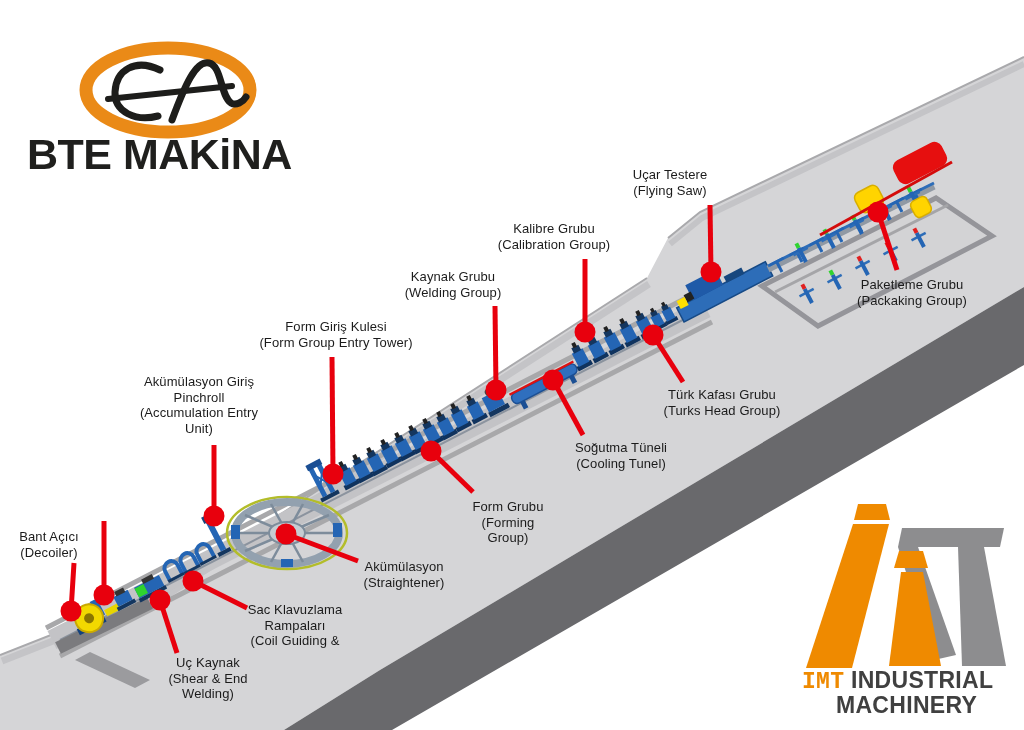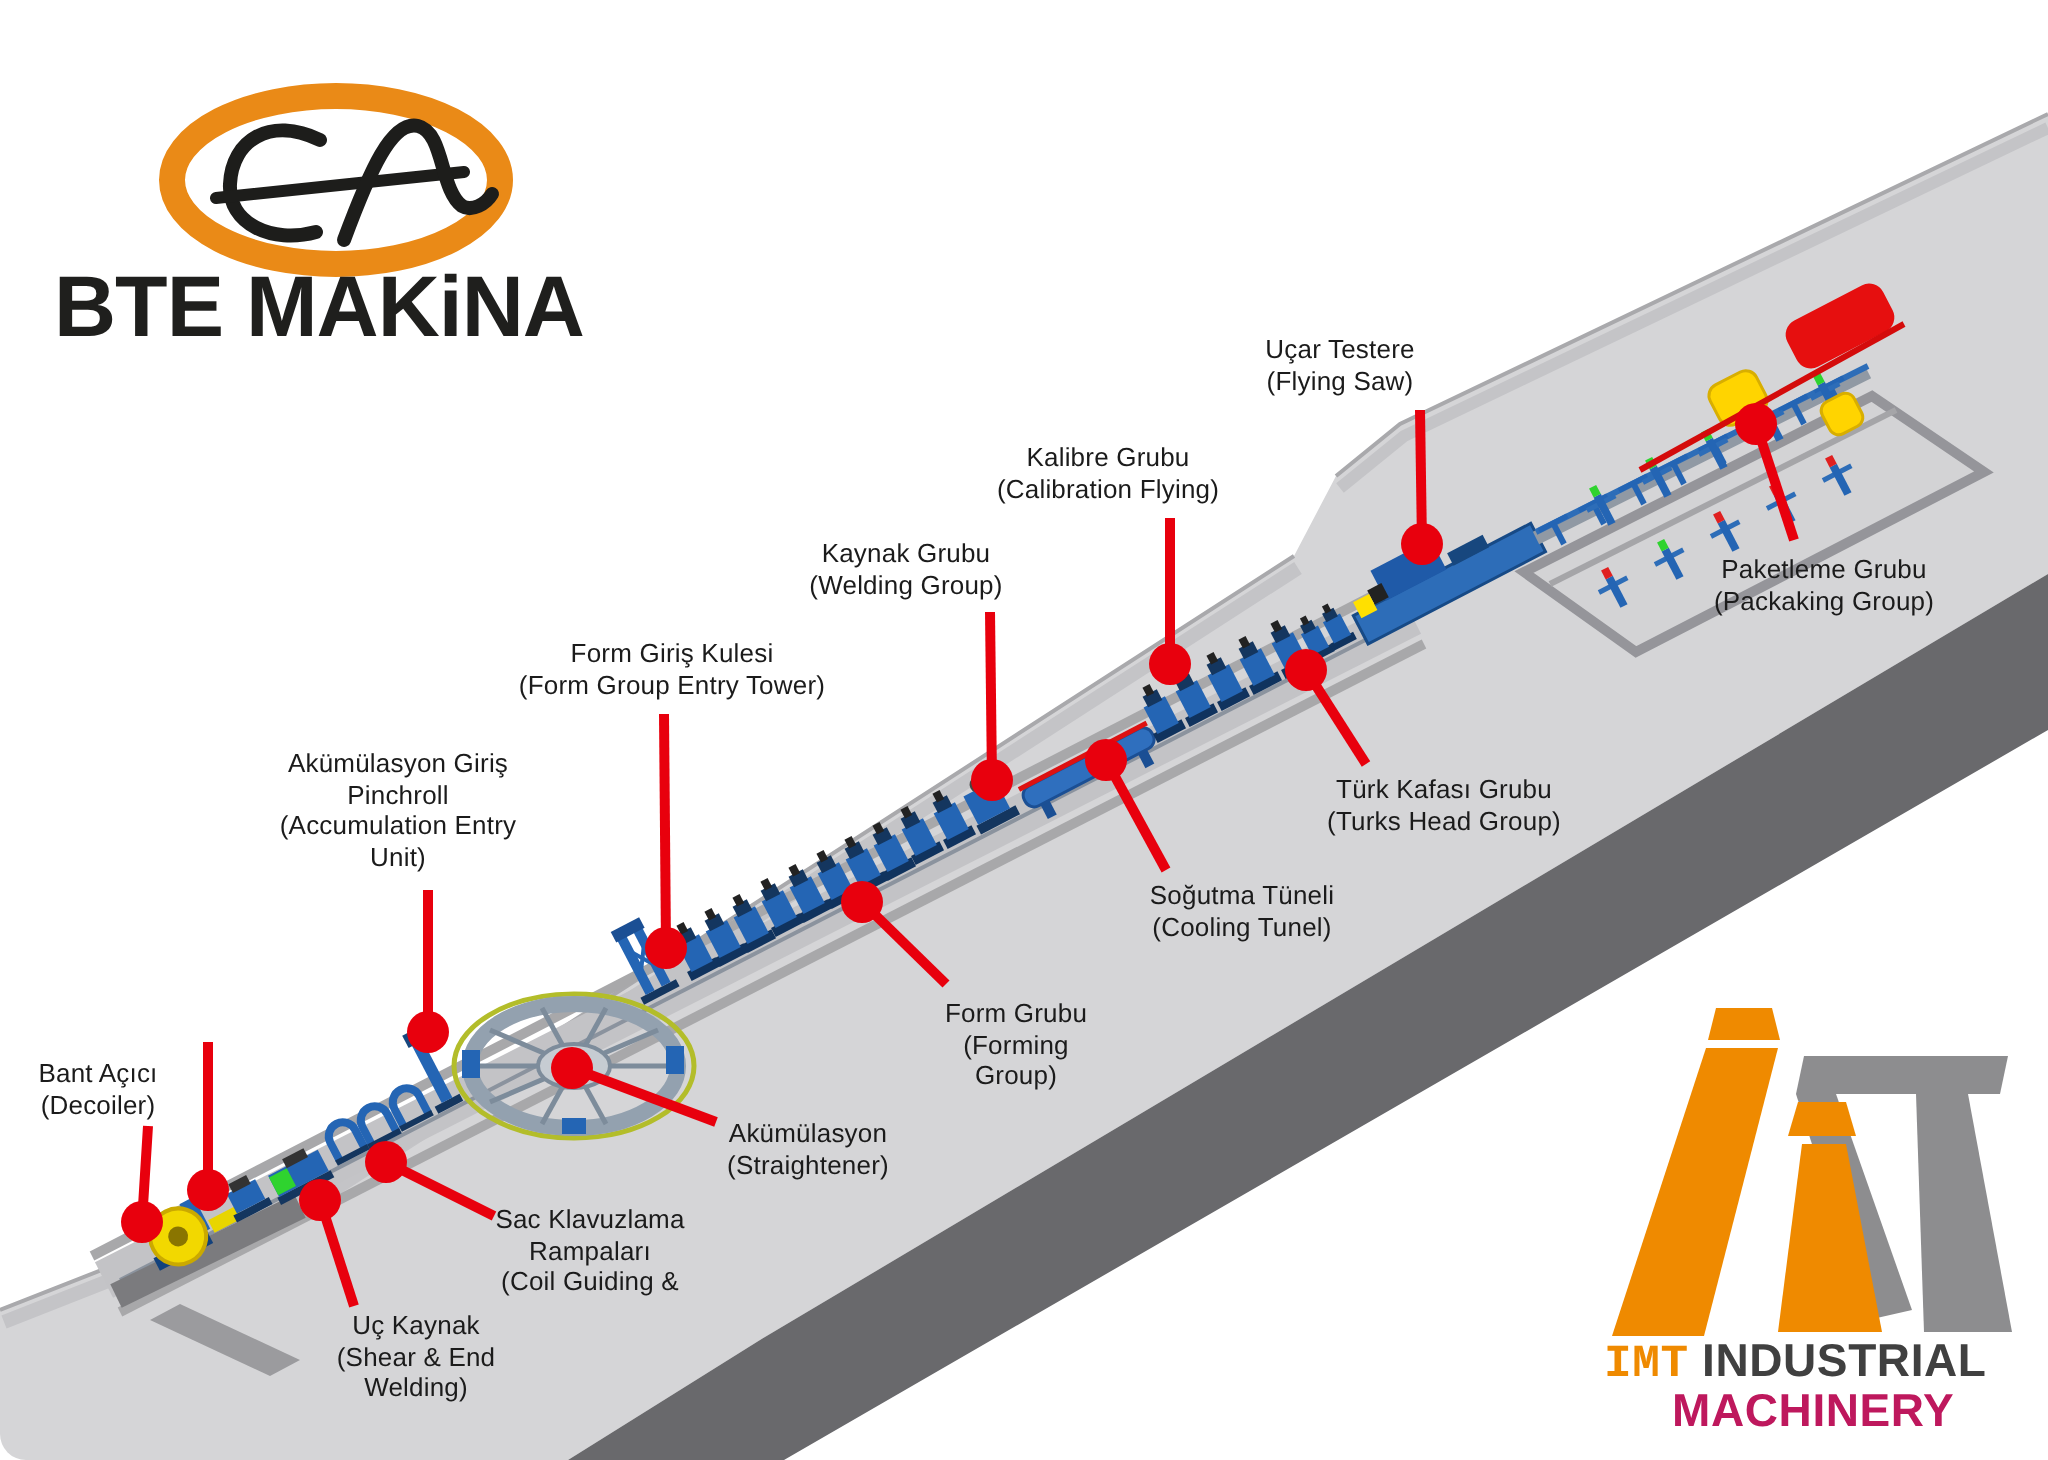--- a/index.html
+++ b/index.html
@@ -1,27 +1,27 @@
 <!DOCTYPE html>
 <html><head>
 <meta charset="utf-8">
 <style>
   html,body{margin:0;padding:0;background:#fff;}
   #app{position:relative;width:1024px;height:730px;background:#ffffff;overflow:hidden;
-       font-family:"Liberation Sans",sans-serif;border-radius:13px;}
+       font-family:"Liberation Sans",sans-serif;}
   #scene{position:absolute;left:0;top:0;z-index:1;}
   #overlay{position:absolute;left:0;top:0;width:1024px;height:730px;z-index:2;pointer-events:none;}
   .callout-label{position:absolute;transform:translateX(-50%);text-align:center;
        white-space:pre-line;font-weight:400;font-size:13px;line-height:1.2;
        color:#1b1b1b;letter-spacing:0.1px;}
   .bte-wordmark{position:absolute;left:27px;top:130px;font-weight:700;font-size:43px;
        letter-spacing:-0.5px;color:#1f1f1d;}
   .imt-line{position:absolute;font-weight:700;font-size:23px;letter-spacing:0.3px;line-height:1;}
   .imt-line1{left:802px;top:669px;}
-  .imt-line2{left:836px;top:694px;color:#be185d;}
+  .imt-line2{left:836px;top:694px;color:#404040;}
   .imt-orange{color:#ef8a00;font-family:Liberation Mono, monospace;}
   .imt-gray{color:#404040;}
 </style>
 </head>
 <body>
 
 <div id="app">
 
   <svg id="scene" width="1024" height="730" viewBox="0 0 1024 730">
     <defs>
@@ -304,21 +304,21 @@
       </g>
     </g>
   </svg>
 
   <div id="overlay">
     <div class="bte-wordmark">BTE MAKiNA</div>
 
     <div class="callout-label" style="left:670px;top:167px">Uçar Testere
 (Flying Saw)</div>
     <div class="callout-label" style="left:554px;top:221px">Kalibre Grubu
-(Calibration Flying)</div>
+(Calibration Group)</div>
     <div class="callout-label" style="left:453px;top:269px">Kaynak Grubu
 (Welding Group)</div>
     <div class="callout-label" style="left:336px;top:319px">Form Giriş Kulesi
 (Form Group Entry Tower)</div>
     <div class="callout-label" style="left:199px;top:374px">Akümülasyon Giriş
 Pinchroll
 (Accumulation Entry
 Unit)</div>
     <div class="callout-label" style="left:49px;top:529px">Bant Açıcı
 (Decoiler)</div>

